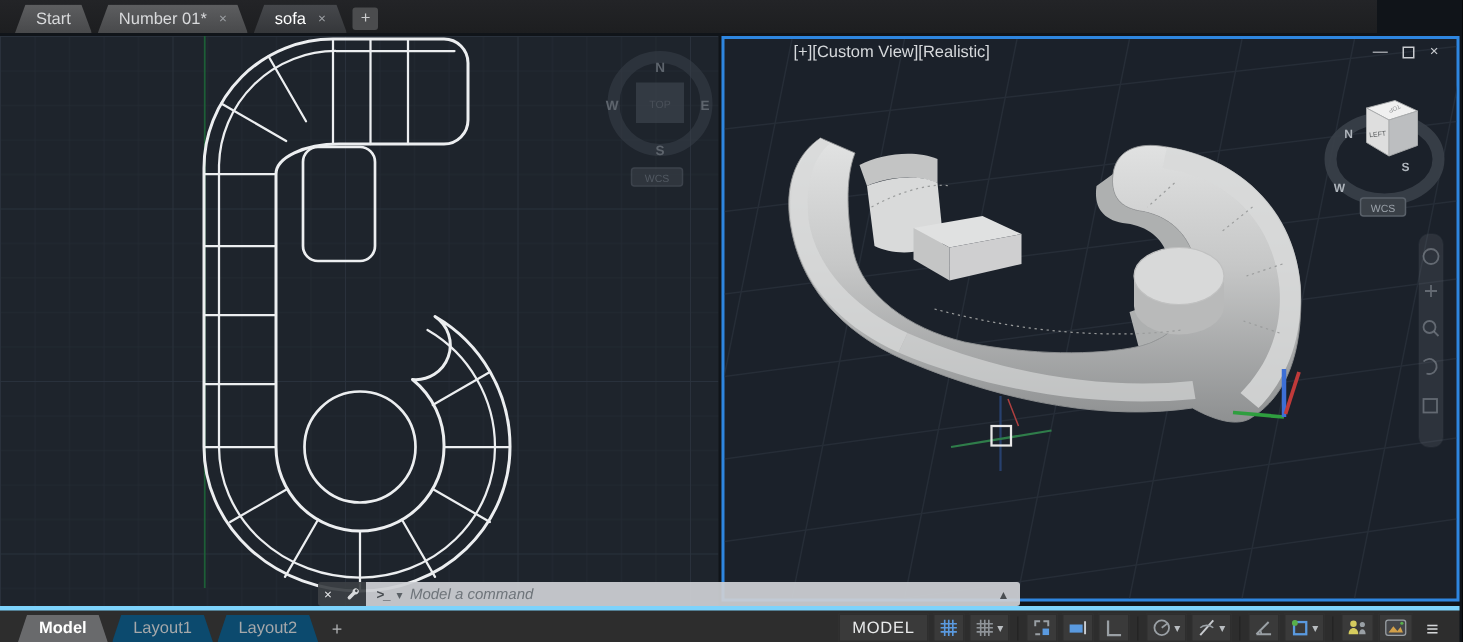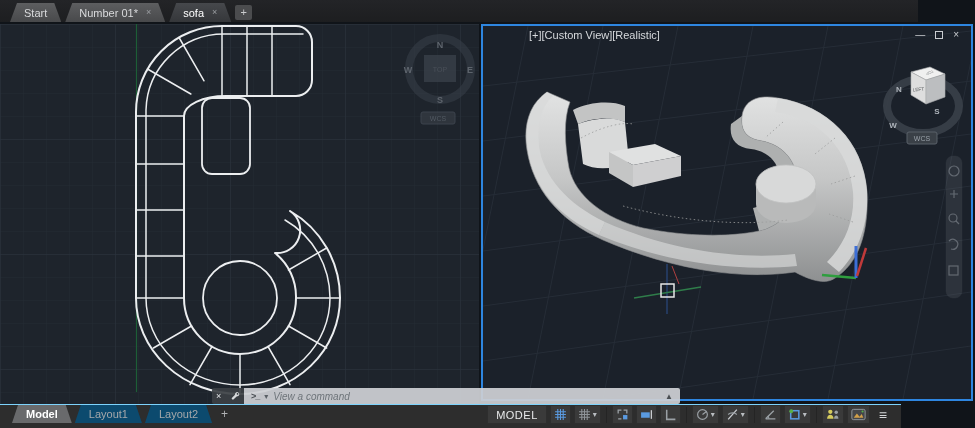--- a/index.html
+++ b/index.html
@@ -37,22 +37,22 @@
     display:flex; align-items:center; justify-content:space-around; color:#e4e6e8; }
   .cmd-left .closex { font-size:9px; }
   .cmd-main { flex:1; background:rgba(205,208,212,.93); border-radius:0 2px 2px 0;
     display:flex; align-items:center; gap:5px; padding:0 7px; }
   .prompt-glyph { color:#474c51; font-weight:bold; font-size:9px; letter-spacing:-1px; }
   .cmd-caret { color:#5a6066; font-size:8px; }
   .cmd-text { font-style:italic; color:#6e747a; }
   .cmd-up { margin-left:auto; color:#4a4e52; font-size:8px; }
 
   
-  .status-bar { position:absolute; left:0; top:404px; width:901px; height:24px;
-    background:#2d2d2d; border-top:1px solid #7dd3fc; display:flex; align-items:flex-start; }
+  .status-bar { position:absolute; left:0; top:404px; width:973px; height:24px;
+    background:#2d2d2d; border-top:3px solid #7dd3fc; display:flex; align-items:flex-end; }
   .layout-tabs { display:flex; align-items:center; gap:3px; padding-left:12px; }
   .ltab { height:18px; line-height:18px; padding:0 14px; font-size:11px; color:#a6a8aa;
     background:#0c4a6e; clip-path:polygon(6px 0, calc(100% - 6px) 0, 100% 100%, 0 100%); }
   .ltab.active { background:#696a6c; color:#fff; font-weight:bold; }
   .lplus { color:#b0b2b4; font-size:12px; padding:0 6px; }
   .status-right { margin-left:auto; display:flex; align-items:center; gap:3px; padding-right:8px; }
   .sb-btn { height:19px; min-width:21px; background:#3a3a3a; border:1px solid #2e2e2e;
     display:flex; align-items:center; justify-content:center; gap:2px; padding:0 3px; }
   .sb-model { color:#e9eaeb; font-size:11px; padding:0 8px; letter-spacing:.5px; }
   .sb-caret { color:#b9bdc1; font-size:8px; }
@@ -205,21 +205,21 @@
         <g transform="rotate(45 6 6)">
           <rect x="5" y="1.5" width="2.6" height="8.5" rx="1.2" fill="#d8dadc"></rect>
           <circle cx="6.3" cy="2.2" r="2.2" fill="#d8dadc"></circle>
           <circle cx="6.3" cy="1.6" r="1" fill="#3c4044"></circle>
         </g>
       </svg>
     </div>
     <div class="cmd-main">
       <span class="prompt-glyph">&gt;_</span>
       <span class="cmd-caret">▾</span>
-      <span class="cmd-text">View a command</span>
+      <span class="cmd-text">Model a command</span>
       <span class="cmd-up">▲</span>
     </div>
   </div>
 
   <footer class="status-bar">
     <div class="layout-tabs">
       <div class="ltab active">Model</div>
       <div class="ltab">Layout1</div>
       <div class="ltab">Layout2</div>
       <div class="lplus">+</div>

